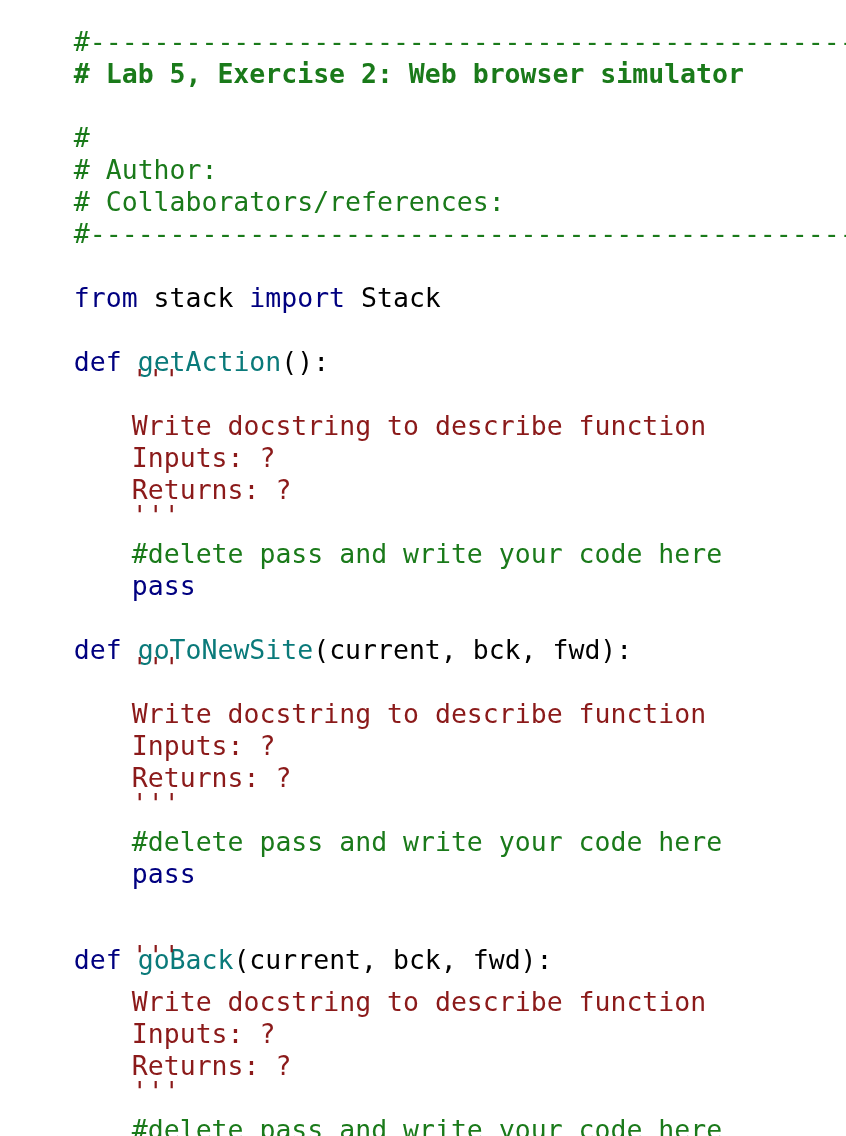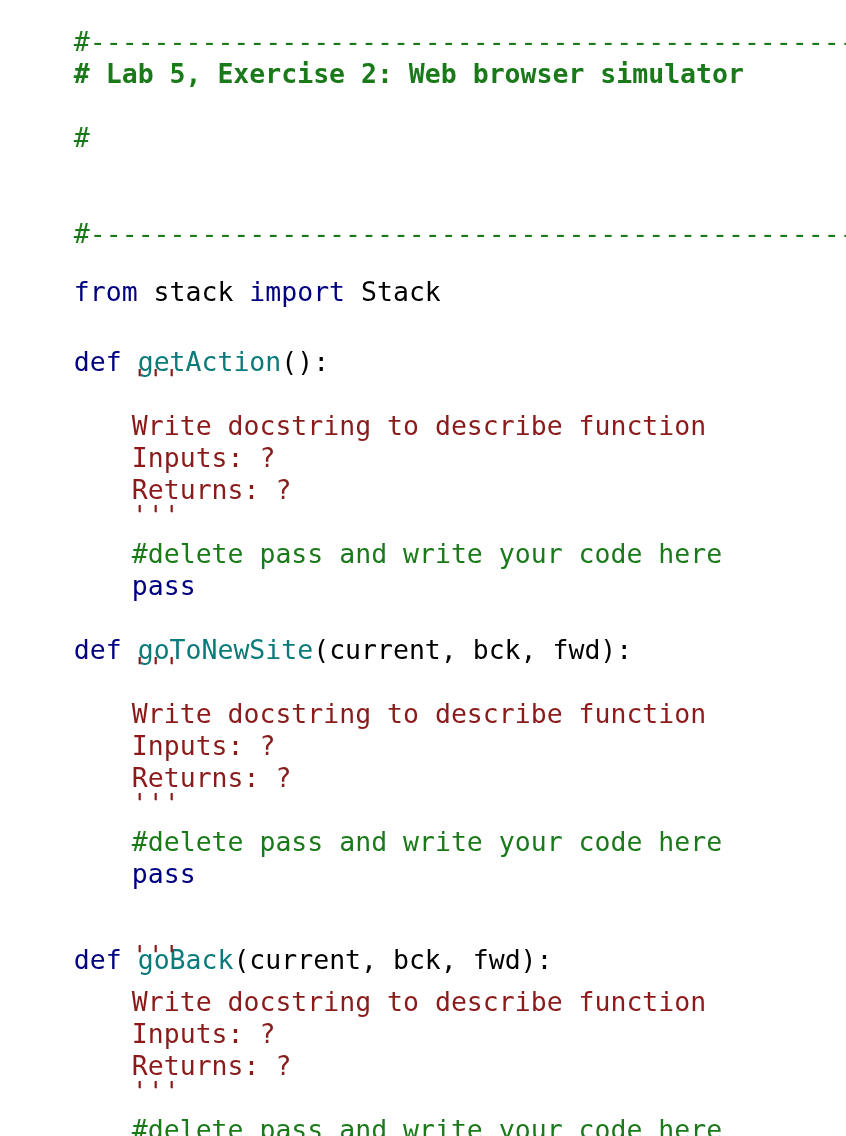--- a/index.html
+++ b/index.html
@@ -51,27 +51,33 @@
 
   <div class="code-line" style="top:26px;font-weight:bold;">
     <span class="tok-comment"># Lab 5, Exercise 2: Web browser simulator</span>
   </div>
 
 
   <div class="code-line" style="top:90px;">
     <span class="tok-comment">#</span>
   </div>
 
+  <div class="code-line" style="top:122px;">
+    <span class="tok-comment"># Author:</span>
+  </div>
 
+  <div class="code-line" style="top:154px;">
+    <span class="tok-comment"># Collaborators/references:</span>
+  </div>
 
   <div class="code-line" style="top:186px;">
     <span class="tok-comment">#---------------------------------------------------</span>
   </div>
 
-  <div class="code-line" style="top:244px;">
+  <div class="code-line" style="top:250px;">
     <span class="tok-keyword">from</span><span class="tok-plain"> stack </span><span class="tok-keyword">import</span><span class="tok-plain"> Stack</span>
   </div>
 
   <div class="code-line" style="top:314px;">
     <span class="tok-keyword">def</span><span class="tok-plain"> </span><span class="tok-funcname">getAction</span><span class="tok-plain">():</span>
   </div>
 
   <div class="code-line" style="top:332px; left:68px;">
     <span class="tok-doc">'''</span>
   </div>

